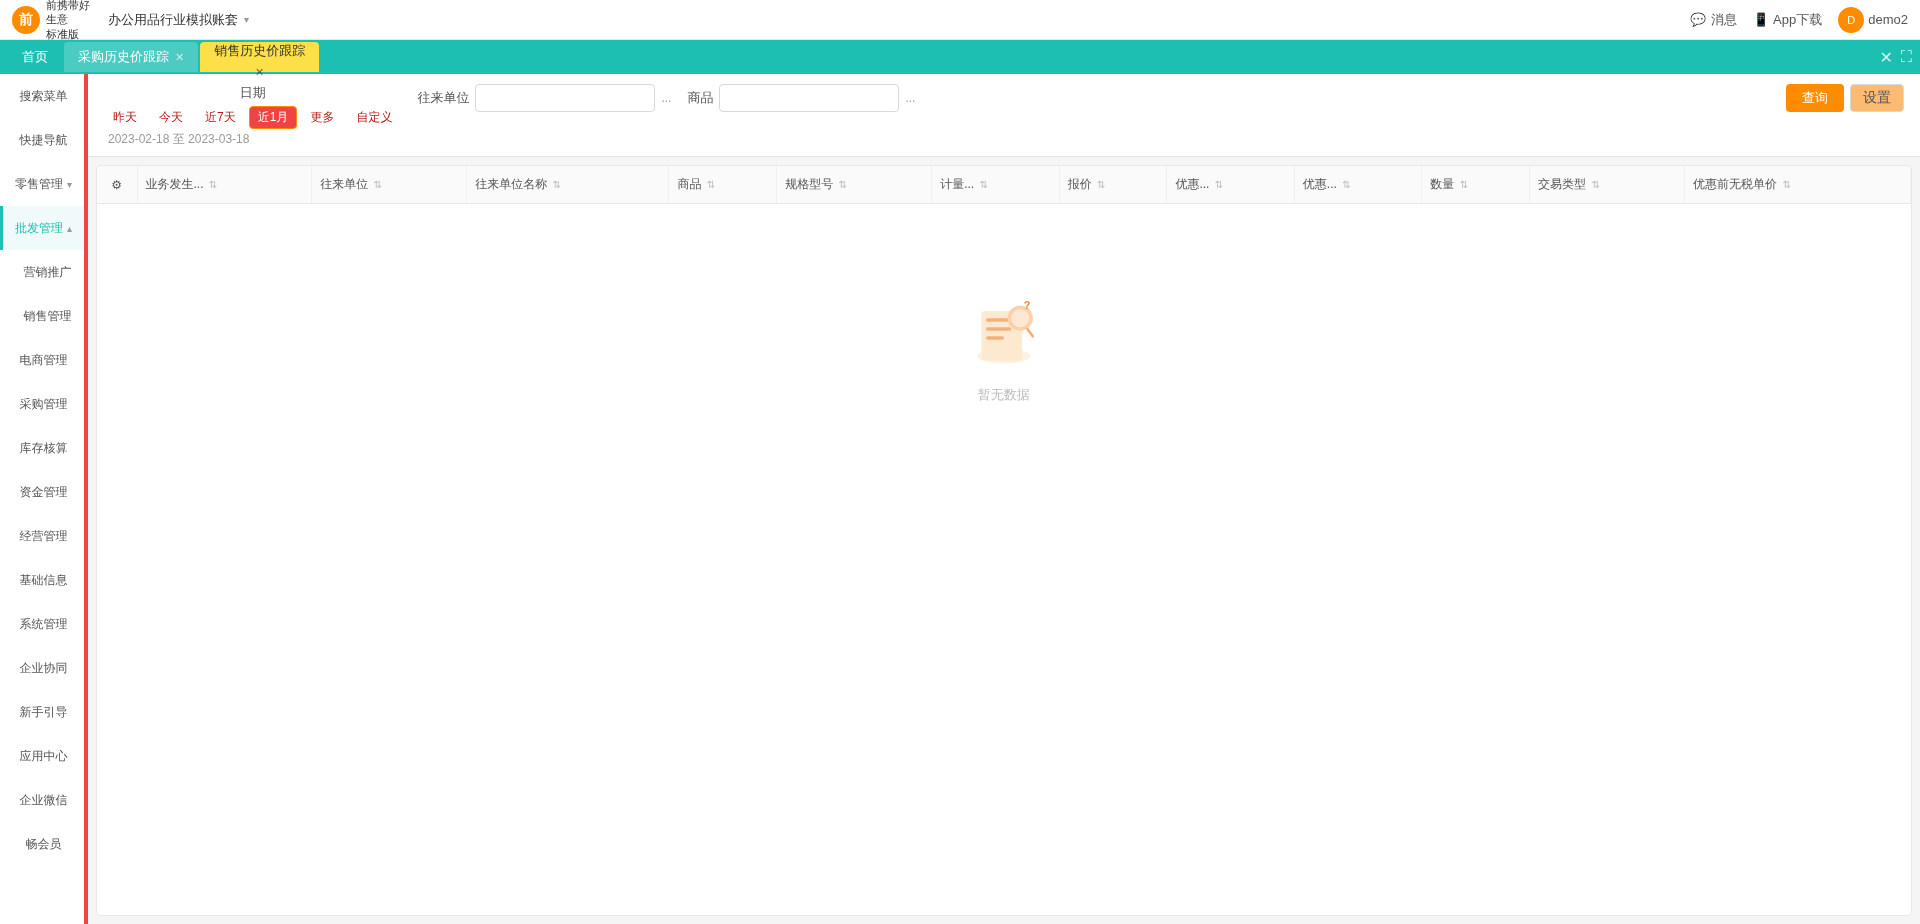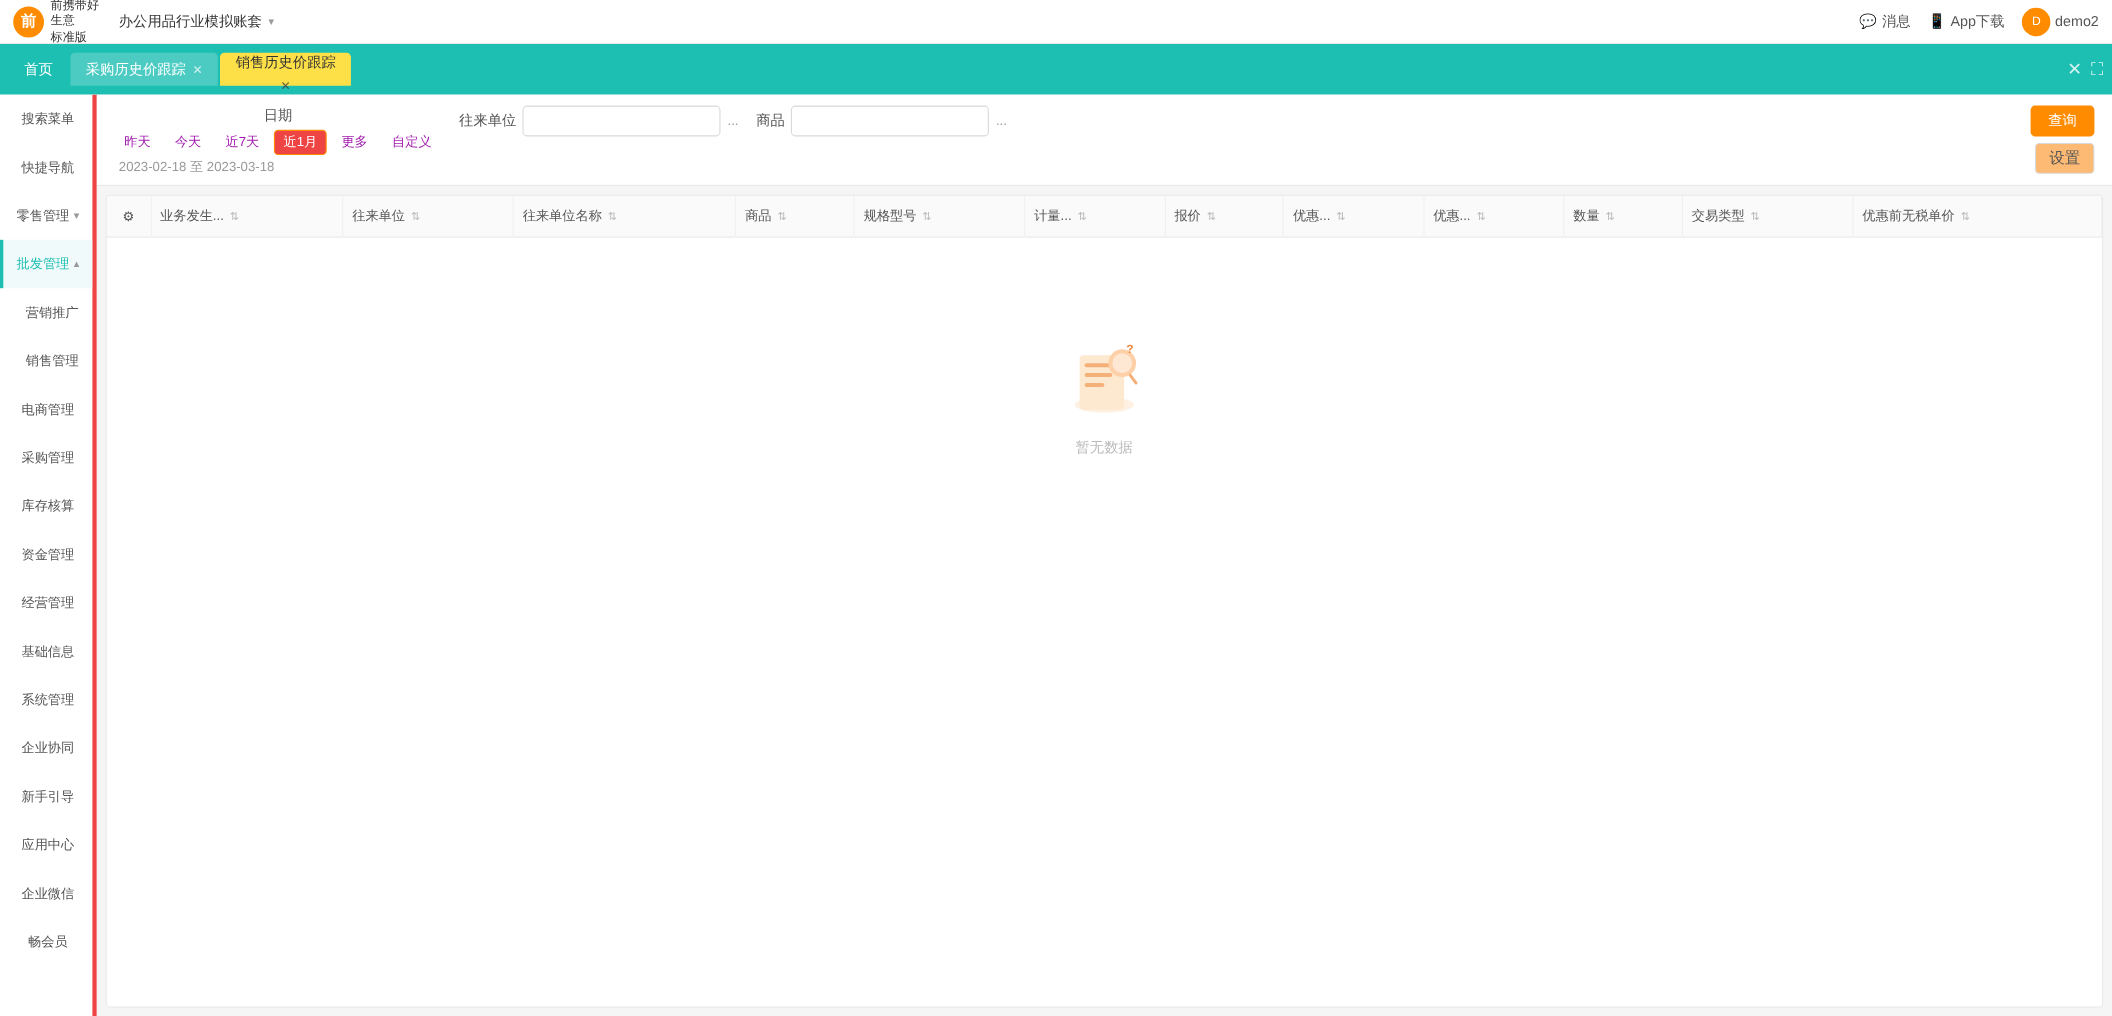--- a/index.html
+++ b/index.html
@@ -77,21 +77,21 @@
       background: #ff8c00;
       display: flex;
       align-items: center;
       justify-content: center;
       color: #fff;
       font-size: 11px;
     }
 
     
     .tab-bar {
-      height: 46px;
+      height: 34px;
       background: #1ebfb3;
       display: flex;
       align-items: center;
       padding: 0 8px;
       gap: 2px;
       flex-shrink: 0;
     }
     .tab-item {
       height: 30px;
       padding: 0 14px;
@@ -220,21 +220,21 @@
       display: flex;
       align-items: center;
       gap: 4px;
     }
     .date-btn {
       padding: 2px 8px;
       border-radius: 4px;
       font-size: 12px;
       cursor: pointer;
       border: 1px solid transparent;
-      color: #a21caf;
+      color: #b91c1c;
     }
     .date-btn.active {
       background: #ef4444;
       color: #fff;
       border-color: #ff8c00;
     }
     .date-range {
       font-size: 12px;
       color: #999;
       margin-left: 4px;
@@ -366,21 +366,21 @@
     }
     .filter-left {
       display: flex;
       align-items: flex-start;
       gap: 16px;
       flex: 1;
       flex-wrap: wrap;
     }
     .filter-right {
       display: flex;
-      flex-direction: column;
+      flex-direction: row;
       align-items: flex-end;
       gap: 6px;
     }
     .filter-date-group {
       display: flex;
       flex-direction: column;
       gap: 2px;
     }
     .filter-date-top {
       display: flex;

